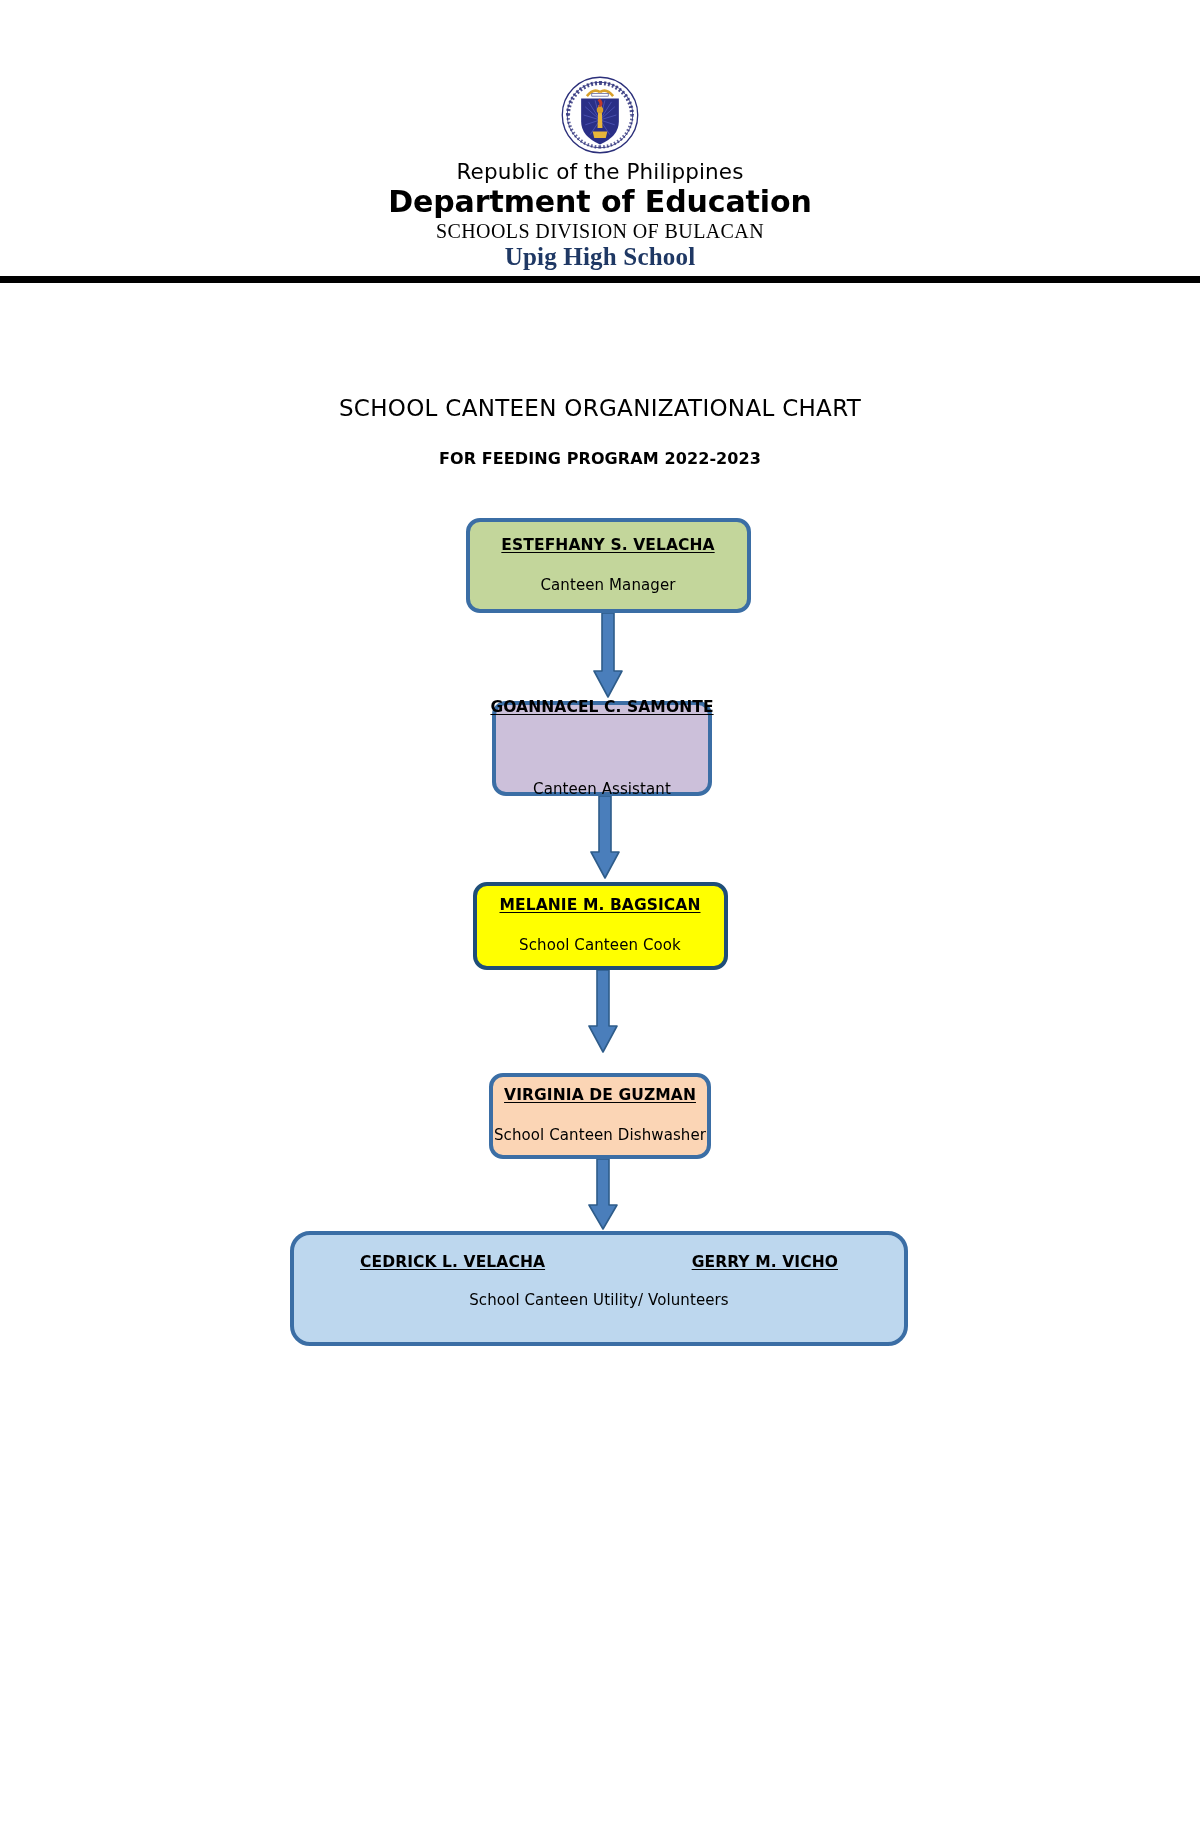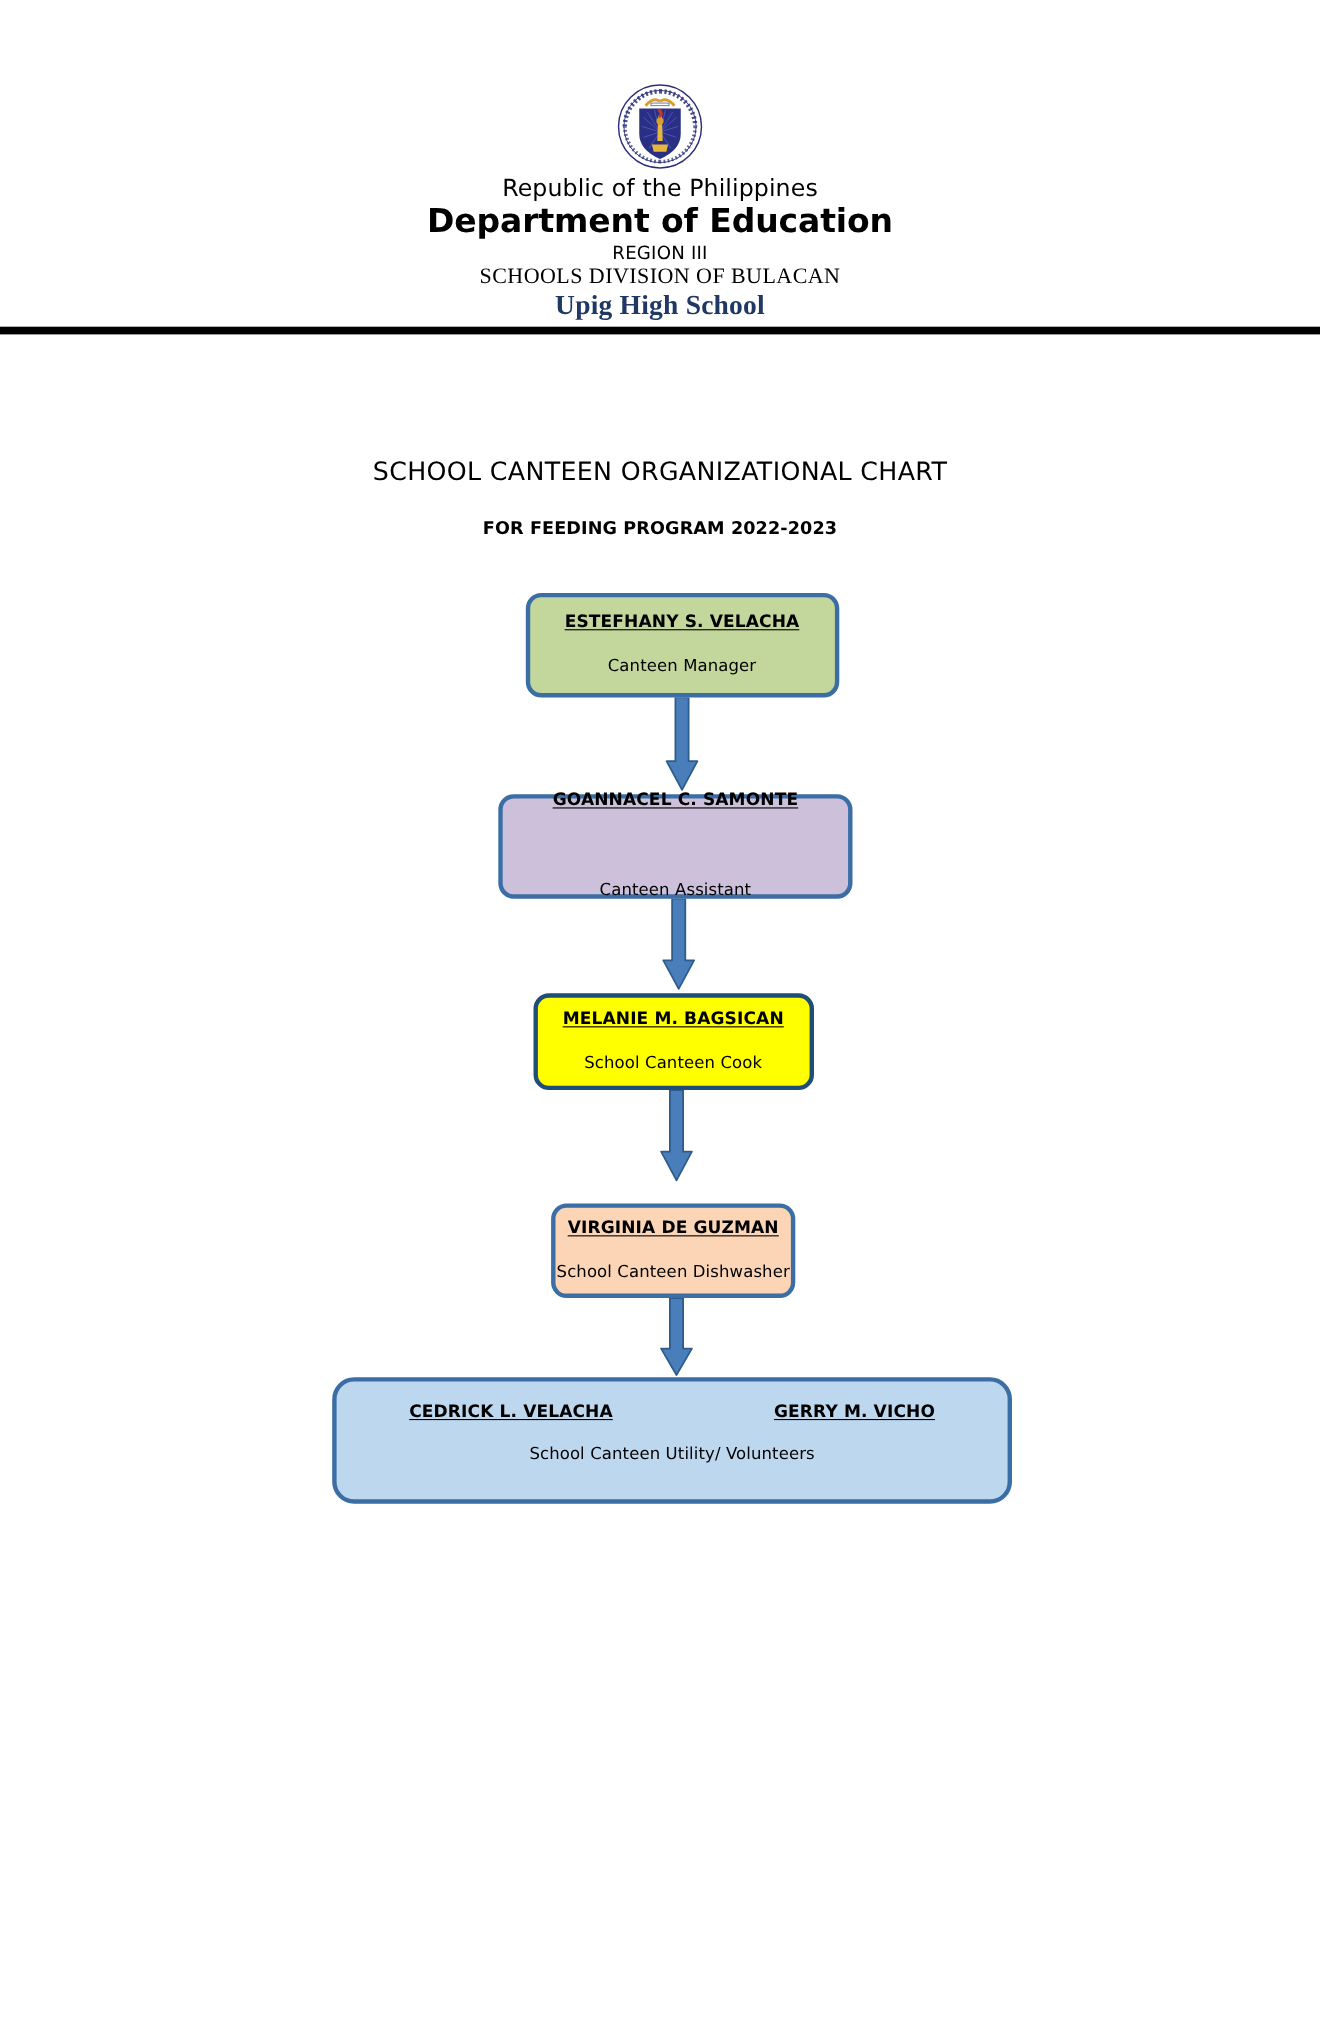--- a/index.html
+++ b/index.html
@@ -91,21 +91,20 @@
     font-weight: 700;
     letter-spacing: .1px;
     margin-top: 28px;
   }
 
   
   .org {
     position: relative;
     width: 1200px;
     margin-top: 50px;
-    padding-left: 12px;
   }
   .row {
     display: flex;
     justify-content: center;
     width: 1200px;
   }
 
   .node {
     position: relative;
     border: 4px solid #3B6EA5;
@@ -129,21 +128,21 @@
     font-family: "DejaVu Sans", sans-serif;
     font-size: 15px;
     font-weight: 400;
     letter-spacing: .1px;
     margin-top: 22px;
     white-space: nowrap;
   }
 
   
   .n-manager   { width: 285px; height: 95px; }
-  .n-assistant { width: 322px; height: 95px; gap: 42px; }
+  .n-assistant { width: 220px; height: 95px; gap: 42px; }
   .n-cook      { width: 255px; height: 88px; }
   .n-dish      { width: 222px; height: 86px; margin-top: 17px; }
   .n-utility   {
     width: 618px; height: 115px;
     border-radius: 20px;
     padding: 18px 30px 18px 30px;
     justify-content: flex-start;
   }
   .n-utility .names {
     display: flex;
@@ -211,21 +210,20 @@
       <path d="M41 70 L59 70 L57 78 L43 78 Z" fill="#E8B63A"></path>
 
       <path d="M34 27 q8 -10 16 -5" fill="none" stroke="#D8A02A" stroke-width="3.2"></path>
       <path d="M66 27 q-8 -10 -16 -5" fill="none" stroke="#D8A02A" stroke-width="3.2"></path>
       <rect x="40" y="24" width="20" height="3" fill="#ffffff" stroke="#2b2f7a" stroke-width="0.7"></rect>
     </svg>
   </div>
 
   <div class="lh-line lh-republic">Republic of the Philippines</div>
   <div class="lh-line lh-dept">Department of Education</div>
-  <div class="lh-line lh-region">REGION III</div>
   <div class="lh-line lh-division">SCHOOLS DIVISION OF BULACAN</div>
   <div class="lh-line lh-school">Upig High School</div>
 </div>
 
 <div class="divider"></div>
 
 <div class="chart-head">
   <div class="chart-title">SCHOOL CANTEEN ORGANIZATIONAL CHART</div>
   <div class="chart-subtitle">FOR FEEDING PROGRAM 2022-2023</div>
 </div>

